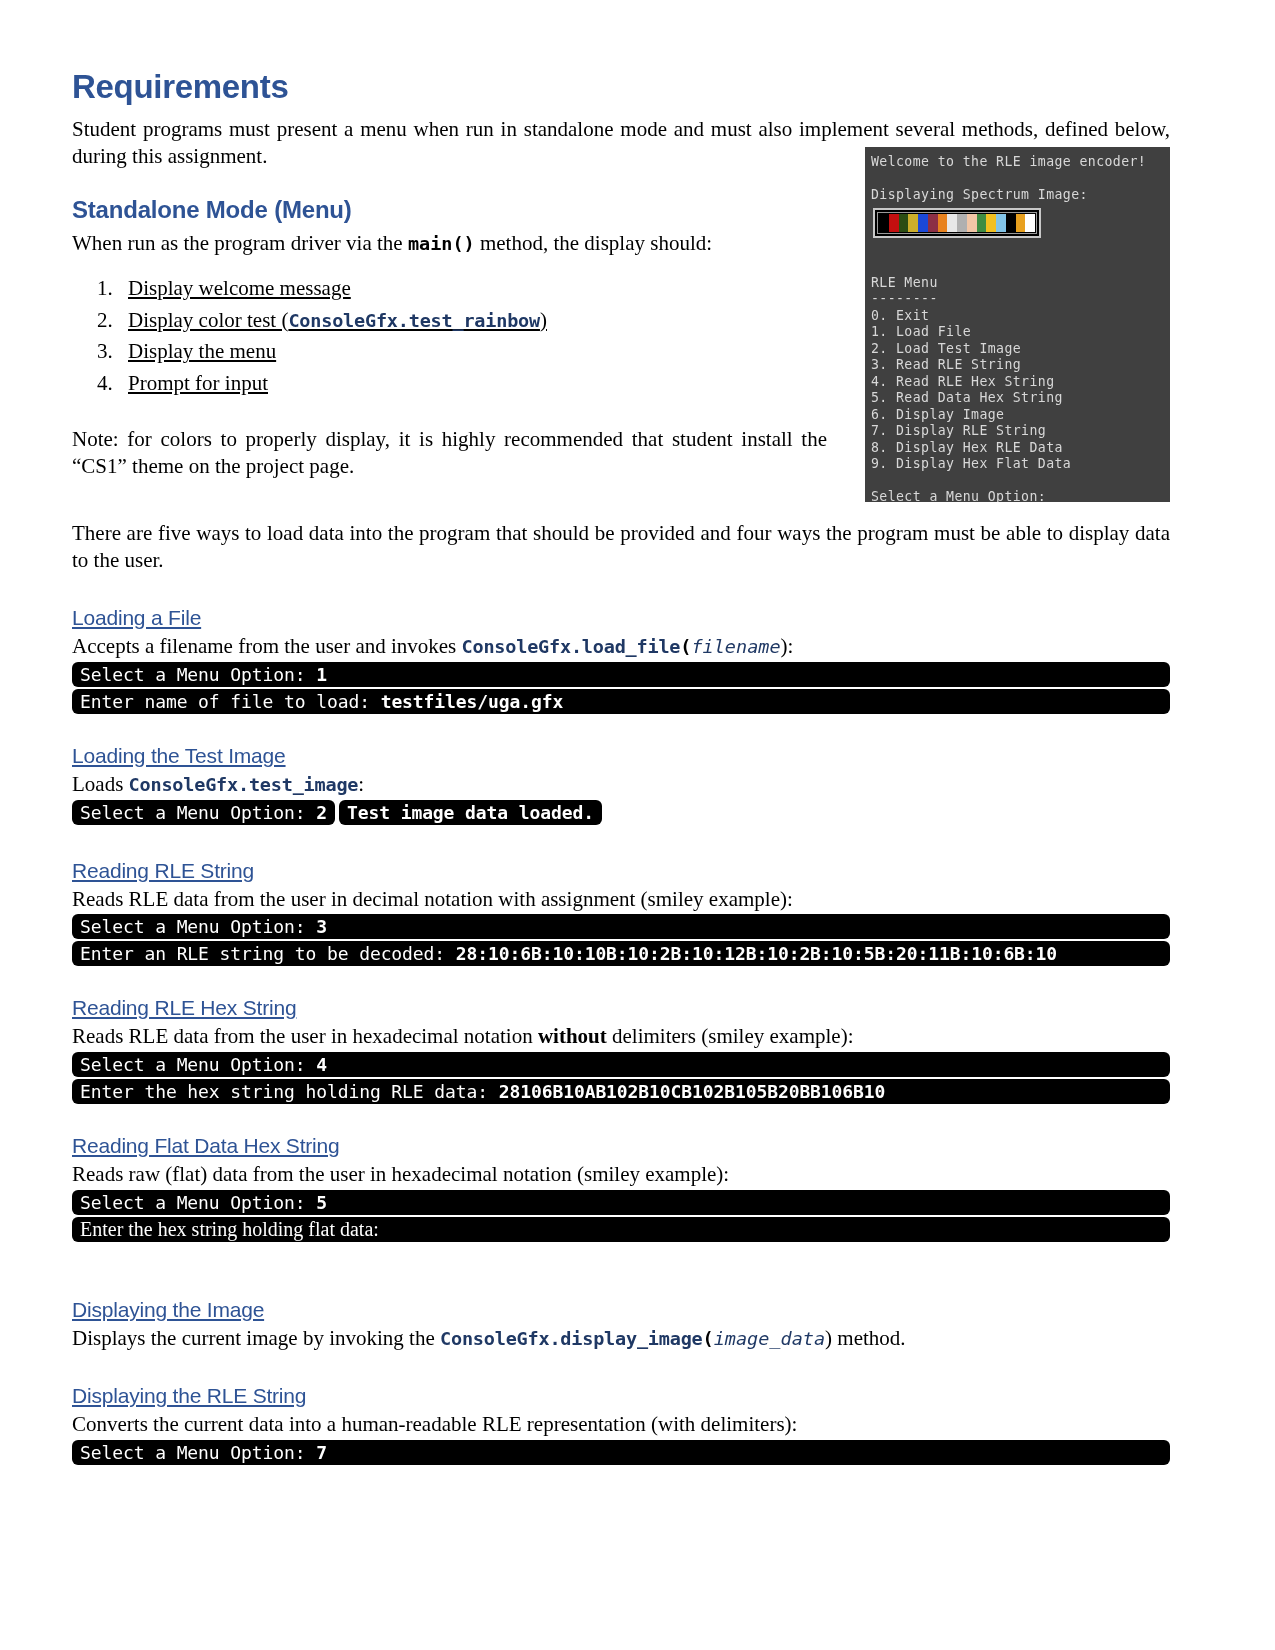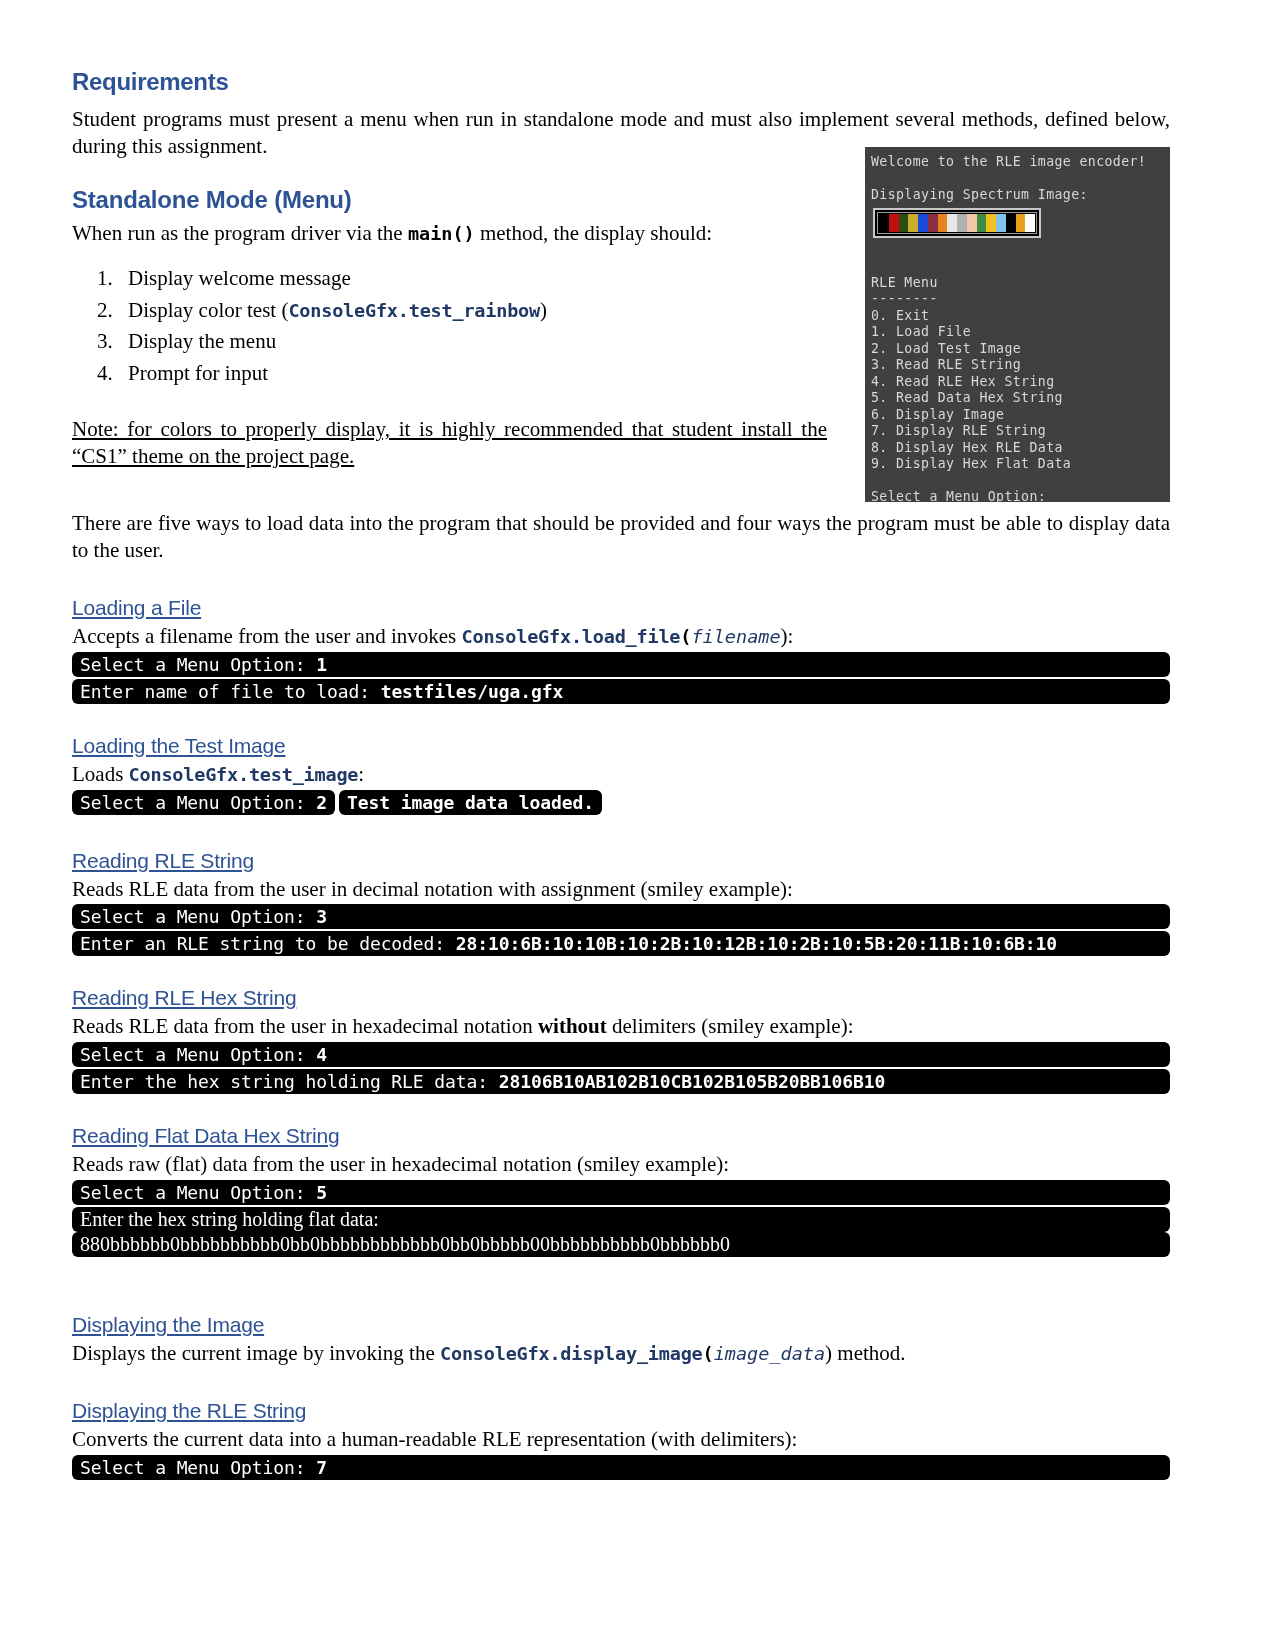--- a/index.html
+++ b/index.html
@@ -18,21 +18,21 @@
   .page {
     position: relative;
     width: 1275px;
     height: 1650px;
     box-sizing: border-box;
     padding: 60px 105px 0 72px;
   }
   h1.doc-h1 {
     font-family: "Liberation Sans", sans-serif;
     color: #2e5395;
-    font-size: 24px;
+    font-size: 33px;
     font-weight: bold;
     margin: 8px 0 10px 0;
     letter-spacing: -0.3px;
   }
   h2.doc-h2 {
     font-family: "Liberation Sans", sans-serif;
     color: #2e5395;
     font-size: 24px;
     font-weight: bold;
     margin: 26px 0 6px 0;
@@ -74,25 +74,25 @@
     font-size: 18.5px;
   }
   ol.steps {
     font-size: 21px;
     margin: 16px 0 0 0;
     padding-left: 46px;
     line-height: 1.52;
   }
   ol.steps li {
     padding-left: 10px;
+    text-decoration: underline;
   }
   .note {
     font-size: 21px;
     line-height: 1.28;
-    text-decoration: underline;
     text-align: justify;
     margin: 26px 16px 0 0;
     width: 755px;
   }
   .para-wide {
     width: 100%;
   }
   
   .terminal-shot {
     position: absolute;
@@ -257,21 +257,20 @@
     <div class="console-gap"></div>
     <div class="console full"><span>Enter the hex string holding RLE data: </span><span class="hl">28106B10AB102B10CB102B105B20BB106B10</span></div>
   </div>
 
   <div class="sec">
     <h3 class="doc-h3">Reading Flat Data Hex String</h3>
     <p class="body-text">Reads raw (flat) data from the user in hexadecimal notation (smiley example):</p>
     <div class="console full"><span>Select a Menu Option: </span><span class="hl">5</span></div>
     <div class="console-gap"></div>
     <div class="console full serif-line"><span>Enter the hex string holding flat data:</span></div>
-    <div class="console full serif-line"><span>880bbbbbb0bbbbbbbbbb0bb0bbbbbbbbbbbb0bb0bbbbb00bbbbbbbbbb0bbbbbb0</span></div>
   </div>
 
   <div class="spacer-md"></div>
 
   <div class="sec">
     <h3 class="doc-h3">Displaying the Image</h3>
     <p class="body-text"><span>Displays the current image by invoking the </span><span class="code">ConsoleGfx.display_image</span><span class="code-black">(</span><span class="code-italic">image_data</span><span>) method.</span></p>
   </div>
 
   <div class="sec">

